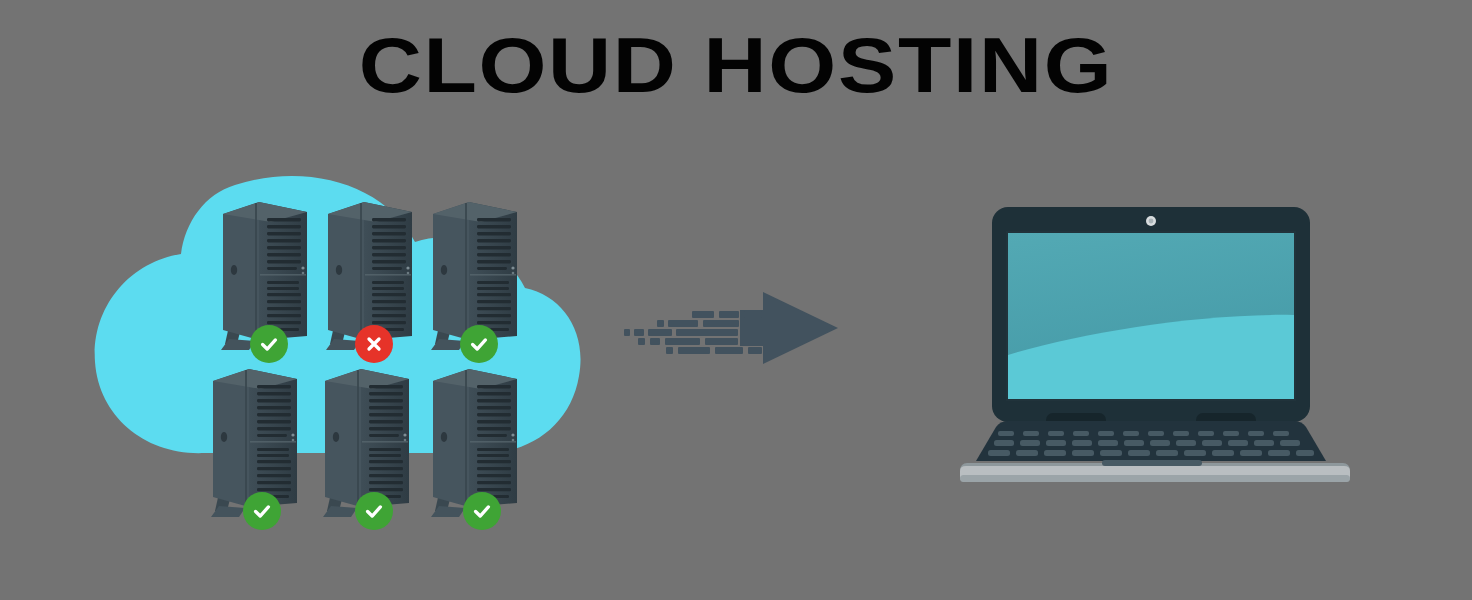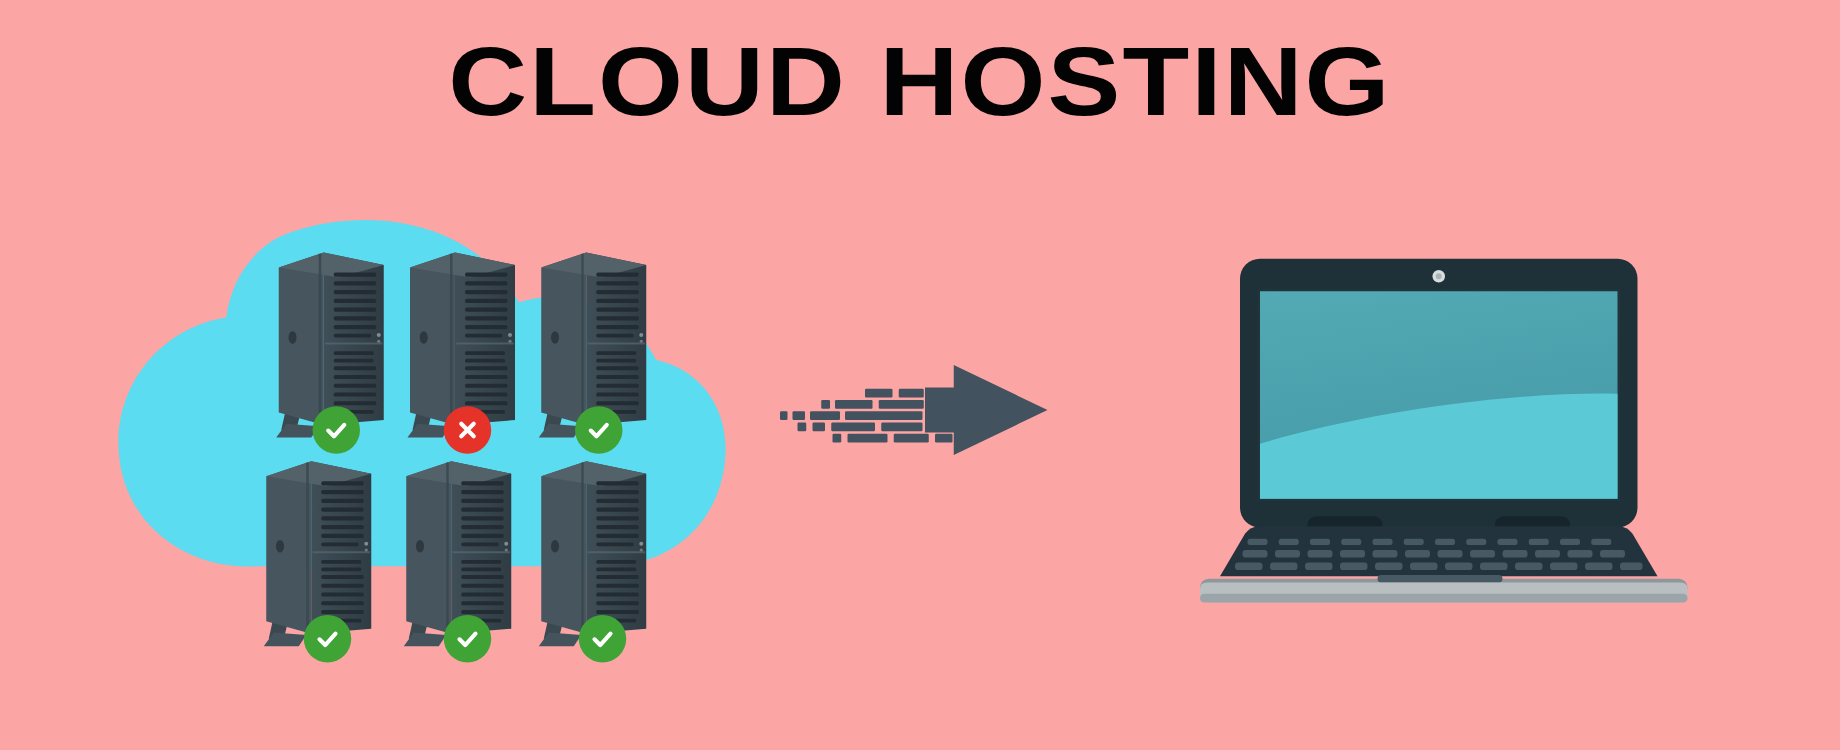--- a/index.html
+++ b/index.html
@@ -8,21 +8,21 @@
     padding: 0;
     background: #ffffff;
   }
   body {
     font-family: "Liberation Sans", sans-serif;
   }
   #stage {
     position: relative;
     width: 1472px;
     height: 600px;
-    background: #fca5a5;
+    background: #737373;
     overflow: hidden;
   }
 
   
   #page-title {
     position: absolute;
     left: 0;
     top: 22px;
     width: 1472px;
     text-align: center;

